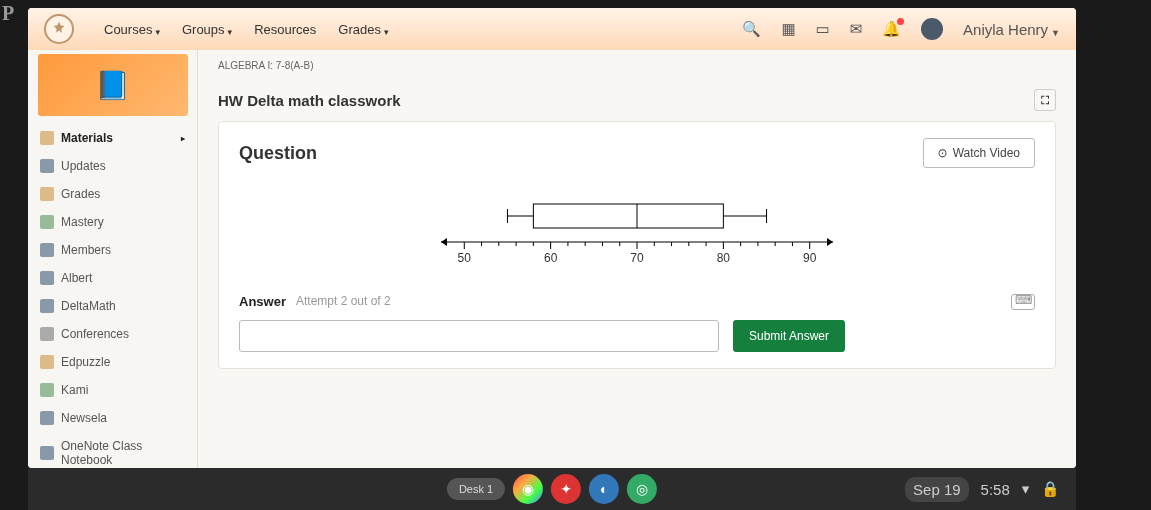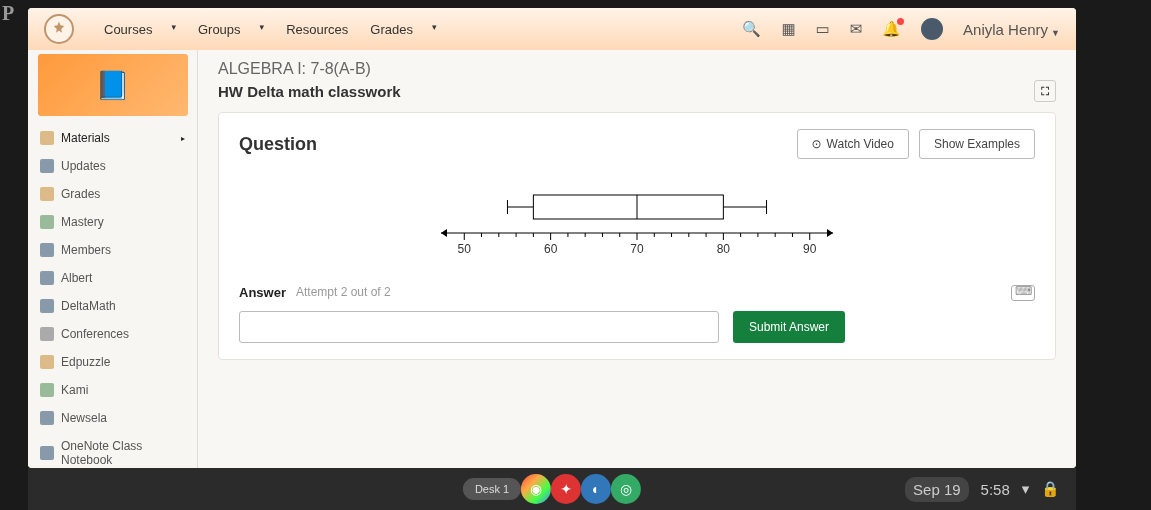--- a/index.html
+++ b/index.html
@@ -2,61 +2,61 @@
 <html><head>
 <meta charset="utf-8">
 <style>
 *{margin:0;padding:0;box-sizing:border-box;font-family:Arial,sans-serif}
 body{width:1151px;height:510px;background:#1a1a1a;overflow:hidden;position:relative}
 .screen{position:absolute;top:8px;left:28px;width:1048px;height:460px;background:#f5f5f0;border-radius:4px;overflow:hidden}
 .topbar{height:42px;background:linear-gradient(180deg,#fff3e8,#ffd9b8);display:flex;align-items:center;padding:0 16px;gap:18px;font-size:13px;color:#333}
 .logo{width:30px;height:30px;border:2px solid #c0956b;border-radius:50%;background:#fff3e8;display:flex;align-items:center;justify-content:center;margin-right:12px}
 .logo svg{fill:#c0956b}
 .nav{display:flex;gap:22px}
-.nav-item{cursor:pointer;display:flex;align-items:flex-start;gap:19px}
+.nav-item{cursor:pointer;display:flex;align-items:flex-end;gap:3px}
 .chev{font-size:9px}
 .tbicons{margin-left:auto;display:flex;align-items:center;gap:20px;color:#555}
 .tbicons>span,.tbicons>div{cursor:pointer;font-size:15px}
 .avatar{width:22px;height:22px;border-radius:50%;background:#4a5a6a}
 .uname{font-size:12px;display:flex;align-items:flex-end;gap:3px}
 .bell{position:relative}
 .bell::after{content:"";position:absolute;top:-2px;right:-3px;width:7px;height:7px;background:#f44;border-radius:50%}
 .body{display:flex;height:calc(100% - 42px)}
 .side{width:170px;background:#f8f6f2;border-right:1px solid #e0ddd8;padding-top:4px}
 .thumb{width:150px;height:62px;margin:0 10px 8px;background:linear-gradient(135deg,#ff9a3c,#ffb870);border-radius:3px;display:flex;align-items:center;justify-content:center}
 .thumb-inner{font-size:28px}
 .sitem{padding:7px 12px;font-size:12px;color:#555;cursor:pointer;display:flex;align-items:center;gap:7px}
-.sitem.active{font-weight:normal;color:#222}
+.sitem.active{font-weight:bold;color:#222}
 .sicon{width:14px;height:14px;background:#aaa;border-radius:2px;flex-shrink:0}
 .sicon.g{background:#9b9}
 .sicon.b{background:#89a}
 .sicon.o{background:#db8}
 .tri{margin-left:auto;font-size:8px}
 .main{flex:1;padding:10px 20px;overflow:auto;background:#f9f7f3}
-.crumb{font-size:16px;color:#666;margin-bottom:2px}
+.crumb{font-size:10px;color:#666;margin-bottom:18px}
 .title{font-size:15px;font-weight:bold;color:#333;margin-bottom:10px;display:flex;align-items:center}
 .expand-icon{margin-left:auto;width:22px;height:22px;border:1px solid #ccc;border-radius:3px;display:flex;align-items:center;justify-content:center;font-size:11px;cursor:pointer}
 .card{background:#fff;border:1px solid #e5e2dc;border-radius:4px;padding:16px 20px}
 .qhead{display:flex;align-items:center;margin-bottom:12px}
 .qtitle{font-size:18px;font-weight:bold;color:#333}
 .qbtns{margin-left:auto;display:flex;gap:10px}
 .qbtn{border:1px solid #bbb;background:#fff;padding:7px 14px;font-size:12px;border-radius:3px;cursor:pointer;display:flex;align-items:center;gap:5px;color:#444}
 .qtext{font-size:15px;color:#333;margin-bottom:18px;font-family:Georgia,serif}
 .plotwrap{display:flex;justify-content:center;margin-bottom:14px}
 svg.plot{display:block}
 .ansrow{display:flex;align-items:flex-start;gap:10px;font-size:13px;margin-bottom:10px}
 .ansrow b{color:#222}
 .att{color:#999;font-size:12px}
 .kbicon{margin-left:auto;width:24px;height:16px;border:1px solid #aaa;border-radius:3px;cursor:pointer;position:relative}
 .kbicon::before{content:"⌨";position:absolute;top:-2px;left:3px;font-size:12px;color:#888}
 .inrow{display:flex;gap:14px;align-items:center}
 .ansinput{flex:0 0 480px;height:32px;border:1px solid #bbb;border-radius:3px;padding:0 8px;font-size:13px}
 .submit{background:#15803d;color:#fff;border:none;padding:9px 16px;font-size:12px;border-radius:3px;cursor:pointer}
 .taskbar{position:absolute;bottom:0;left:28px;width:1048px;height:42px;background:#2b2b2b;display:flex;align-items:center;padding:0 16px;gap:10px}
-.tcenter{position:absolute;left:50%;transform:translateX(-50%);display:flex;align-items:center}
+.tcenter{position:absolute;left:50%;transform:translateX(-50%);display:flex;gap:8px;align-items:center}
 .tpill{background:#555;color:#ddd;font-size:11px;padding:5px 12px;border-radius:14px;cursor:pointer}
 .ticon{width:30px;height:30px;border-radius:50%;display:flex;align-items:center;justify-content:center;cursor:pointer;font-size:14px;color:#fff}
 .ic1{background:linear-gradient(135deg,#f44,#fa4,#4f4,#48f)}
 .ic2{background:#d33}
 .ic3{background:#37b}
 .ic4{background:#3a6}
 .tright{margin-left:auto;display:flex;gap:12px;align-items:center;color:#ccc;font-size:15px}
 .tchip{background:#444;padding:4px 8px;border-radius:10px}
 .pletter{position:absolute;top:2px;left:2px;color:#999;font-size:20px;font-weight:bold;font-family:Georgia,serif}
 </style>
@@ -168,23 +168,20 @@
         <span class="expand-icon">⛶</span>
       </div>
 
       <div class="card">
         <div class="qhead">
           <div class="qtitle">Question</div>
           <div class="qbtns">
             <button class="qbtn">
                 <span>⊙</span>
                 <span>Watch Video</span>
-              </button>
-            <button class="qbtn">
-                <span>Show Examples</span>
               </button>
           </div>
         </div>
 
         <div class="plotwrap">
           <svg class="plot" id="bplot" width="420" height="100" viewBox="0 0 420 100">
               <line x1="80.45454545454545" y1="36" x2="106.36363636363636" y2="36" stroke="#000"></line>
               <line x1="296.3636363636364" y1="36" x2="339.54545454545456" y2="36" stroke="#000"></line>
               <line x1="80.45454545454545" y1="29" x2="80.45454545454545" y2="43" stroke="#000"></line>
               <line x1="339.54545454545456" y1="29" x2="339.54545454545456" y2="43" stroke="#000"></line>

